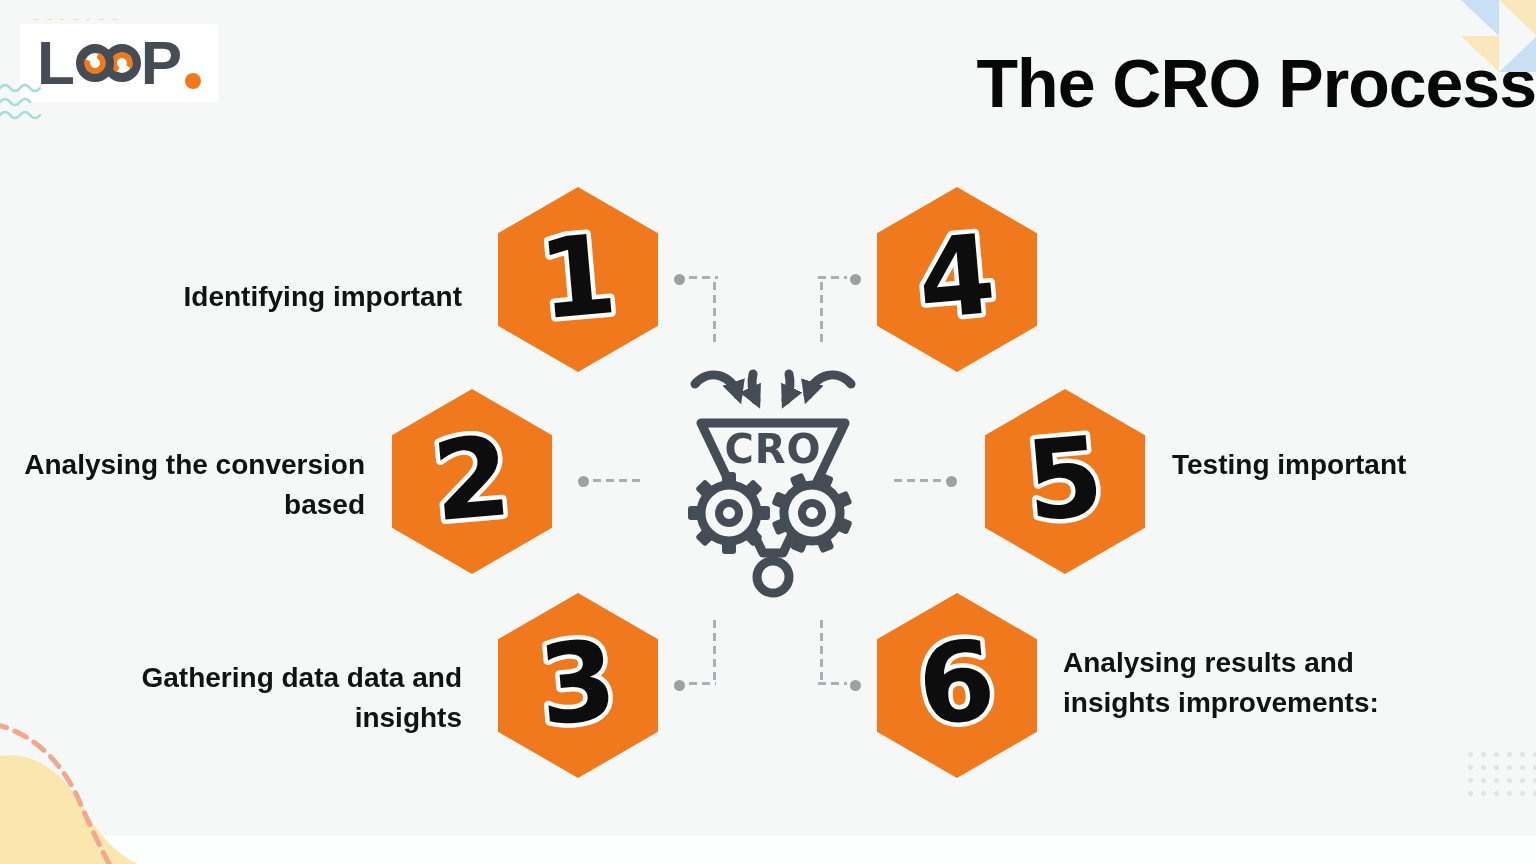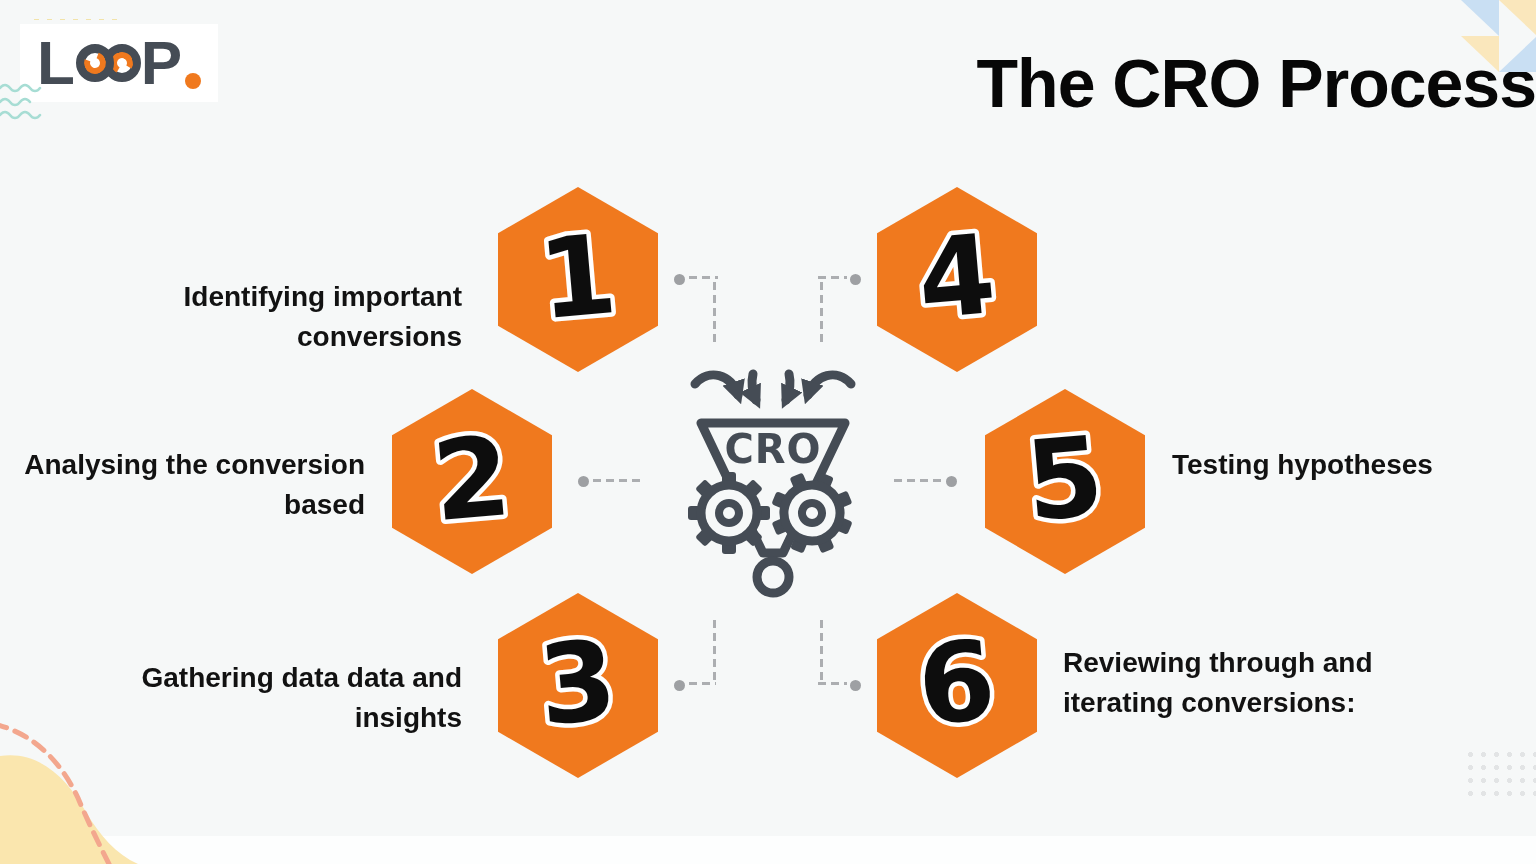--- a/index.html
+++ b/index.html
@@ -137,36 +137,35 @@
       </svg>
   </div>
   <div class="hex hex6">
     <svg viewBox="0 0 160 185">
         <text x="80" y="128" text-anchor="middle" transform="rotate(-5 80 95)">6</text>
       </svg>
   </div>
 
   <div class="label r lbl1">
     <span>Identifying important</span>
-    <span>conversions</span>
   </div>
   <div class="label r lbl2">
     <span>Analysing the conversion</span>
     <span>based</span>
   </div>
   <div class="label r lbl3">
     <span>Gathering data data and</span>
     <span>insights</span>
   </div>
   <div class="label lbl5">
-    <span>Testing hypotheses</span>
+    <span>Testing important</span>
   </div>
   <div class="label lbl6">
-    <span>Reviewing through and</span>
-    <span>iterating conversions:</span>
+    <span>Analysing results and</span>
+    <span>insights improvements:</span>
   </div>
 
   <div class="cdot c1-dot"></div>
   <div class="dash-h c1-h"></div>
   <div class="dash-v c1-v"></div>
   <div class="dash-v c4-v"></div>
   <div class="dash-h c4-h"></div>
   <div class="cdot c4-dot"></div>
   <div class="cdot c2-dot"></div>
   <div class="dash-h c2-h"></div>

